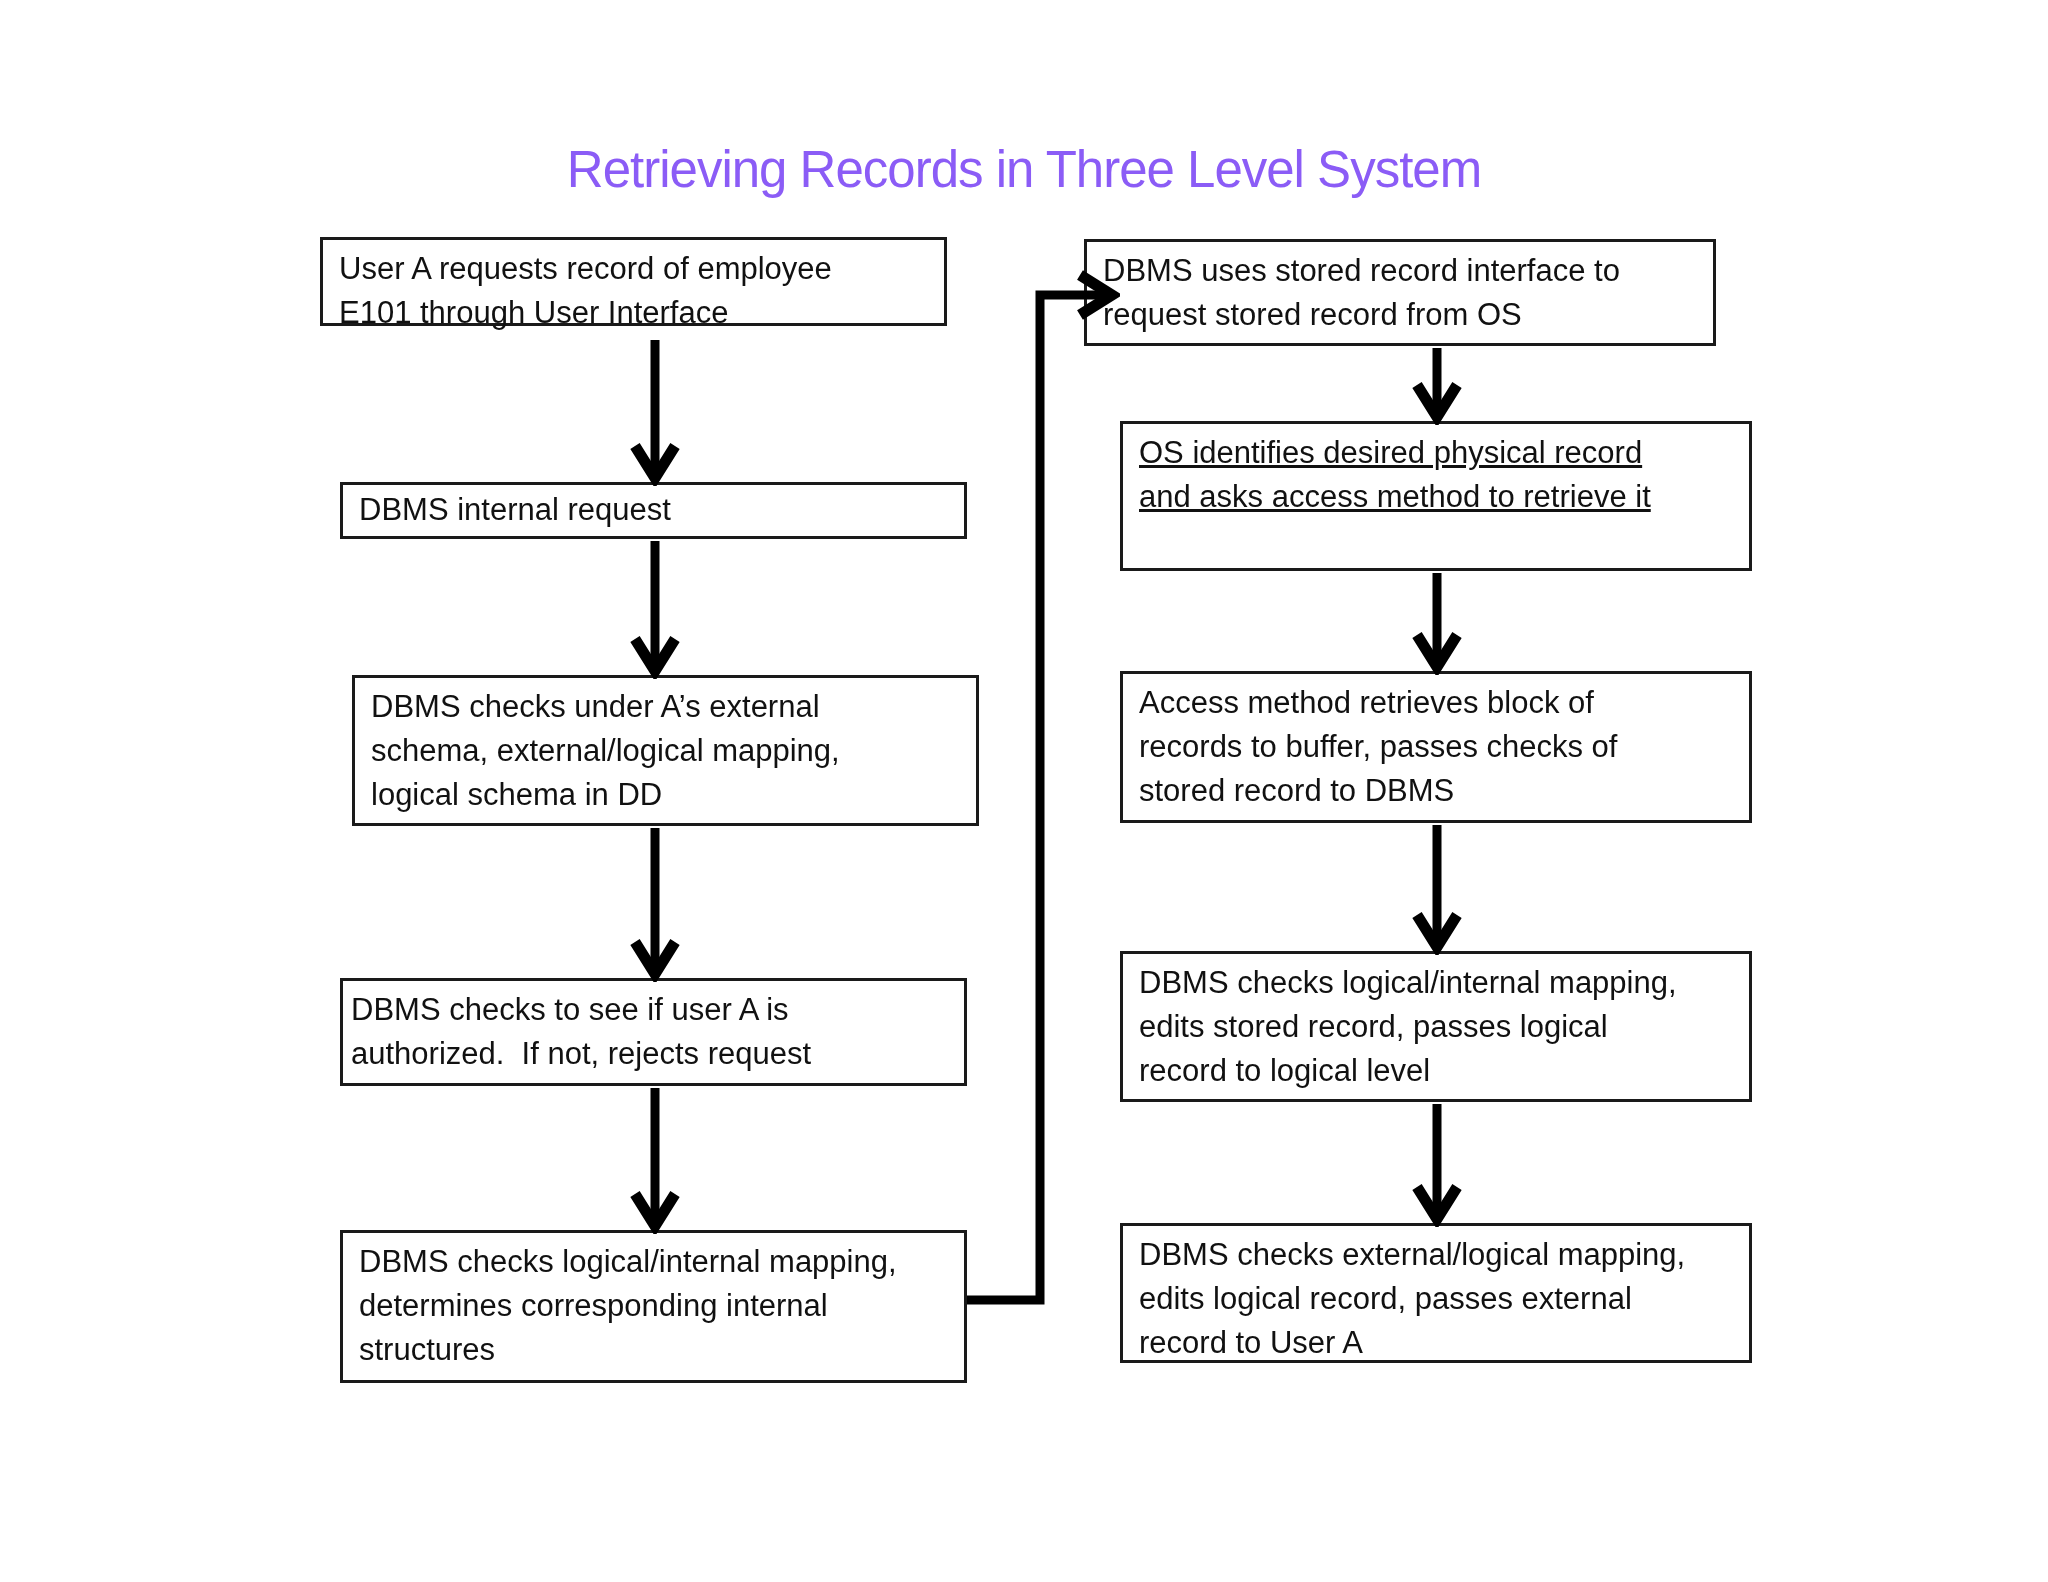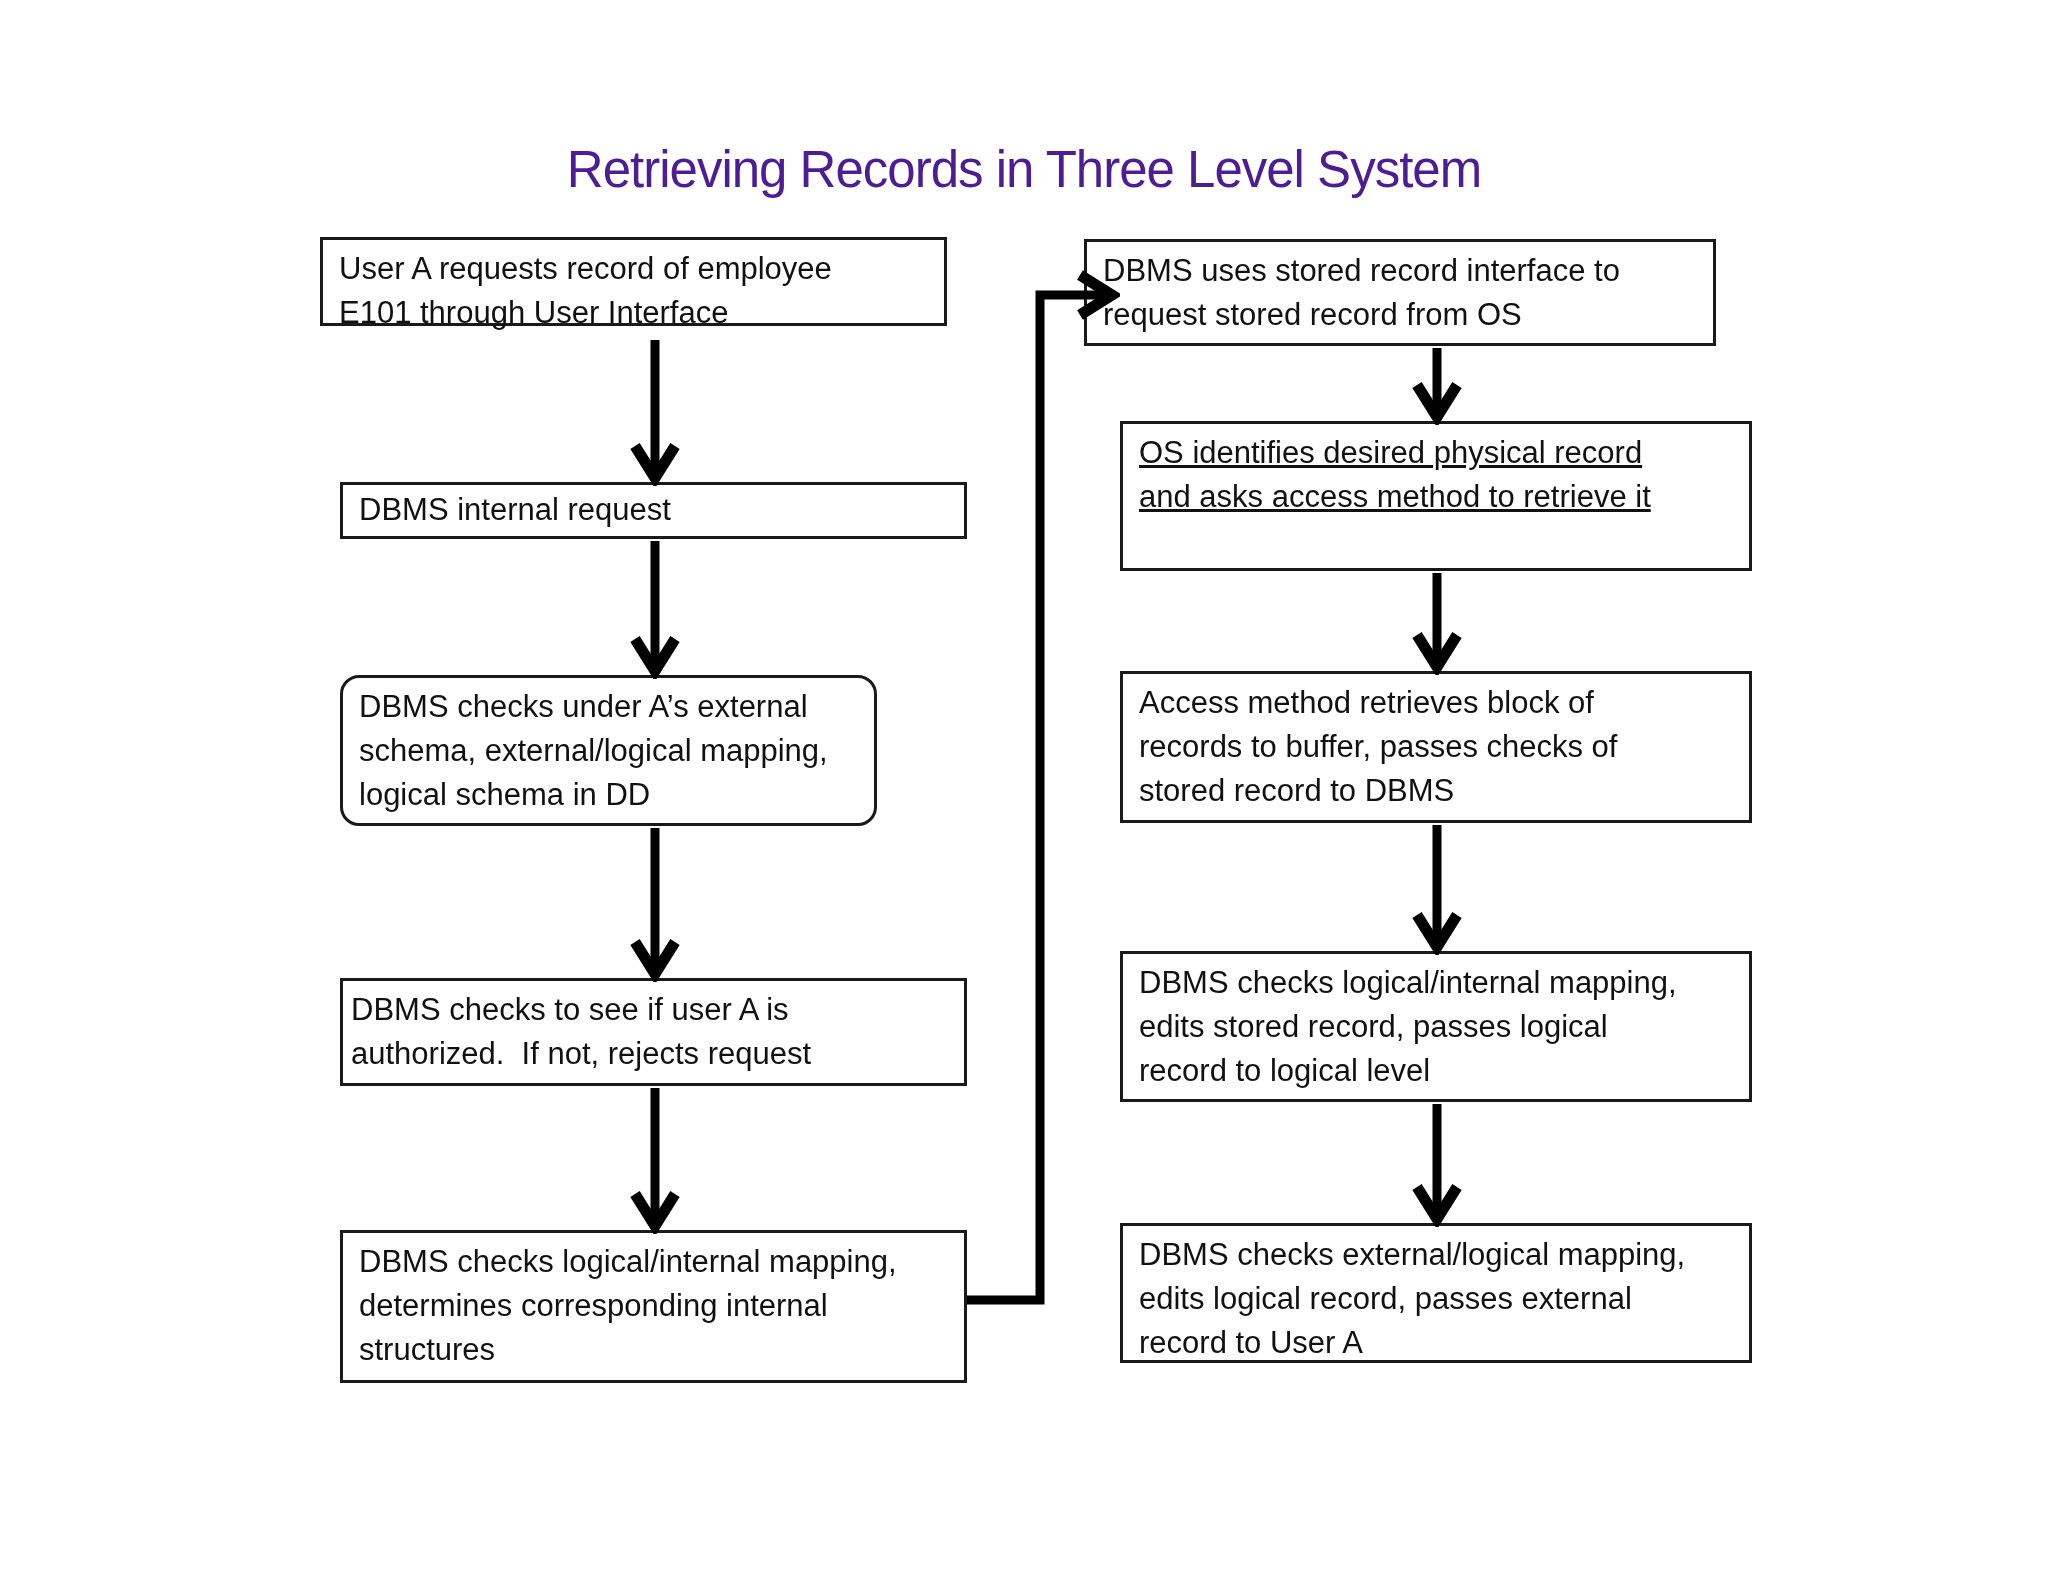--- a/index.html
+++ b/index.html
@@ -14,38 +14,38 @@
   }
   .title {
     position: absolute;
     top: 140px;
     left: 0;
     width: 100%;
     text-align: center;
     font-size: 51px;
     line-height: 60px;
     font-weight: 400;
-    color: #4c1d95;
+    color: #8b5cf6;
     letter-spacing: -1px;
   }
   .box {
     position: absolute;
     box-sizing: border-box;
     background: #ffffff;
     border: 3px solid #1a1a1a;
     font-size: 31px;
     line-height: 44px;
     padding: 7px 16px;
     white-space: pre-wrap;
     color: #111111;
   }
   
   #b-l1 { left: 320px; top: 237px;  width: 627px; height: 89px; }
   #b-l2 { left: 340px; top: 482px;  width: 627px; height: 57px; padding-top: 3px; }
-  #b-l3 { left: 340px; top: 675px;  width: 537px; height: 151px; border-radius: 19px; }
+  #b-l3 { left: 352px; top: 675px;  width: 627px; height: 151px; }
   #b-l4 { left: 340px; top: 978px;  width: 627px; height: 108px; padding-left: 8px; }
   #b-l5 { left: 340px; top: 1230px; width: 627px; height: 153px; }
   
   #b-r1 { left: 1084px; top: 239px;  width: 632px; height: 107px; }
   #b-r2 { left: 1120px; top: 421px;  width: 632px; height: 150px; text-decoration: underline; }
   #b-r3 { left: 1120px; top: 671px;  width: 632px; height: 152px; }
   #b-r4 { left: 1120px; top: 951px;  width: 632px; height: 151px; }
   #b-r5 { left: 1120px; top: 1223px; width: 632px; height: 140px; }
 
   .arrows {

